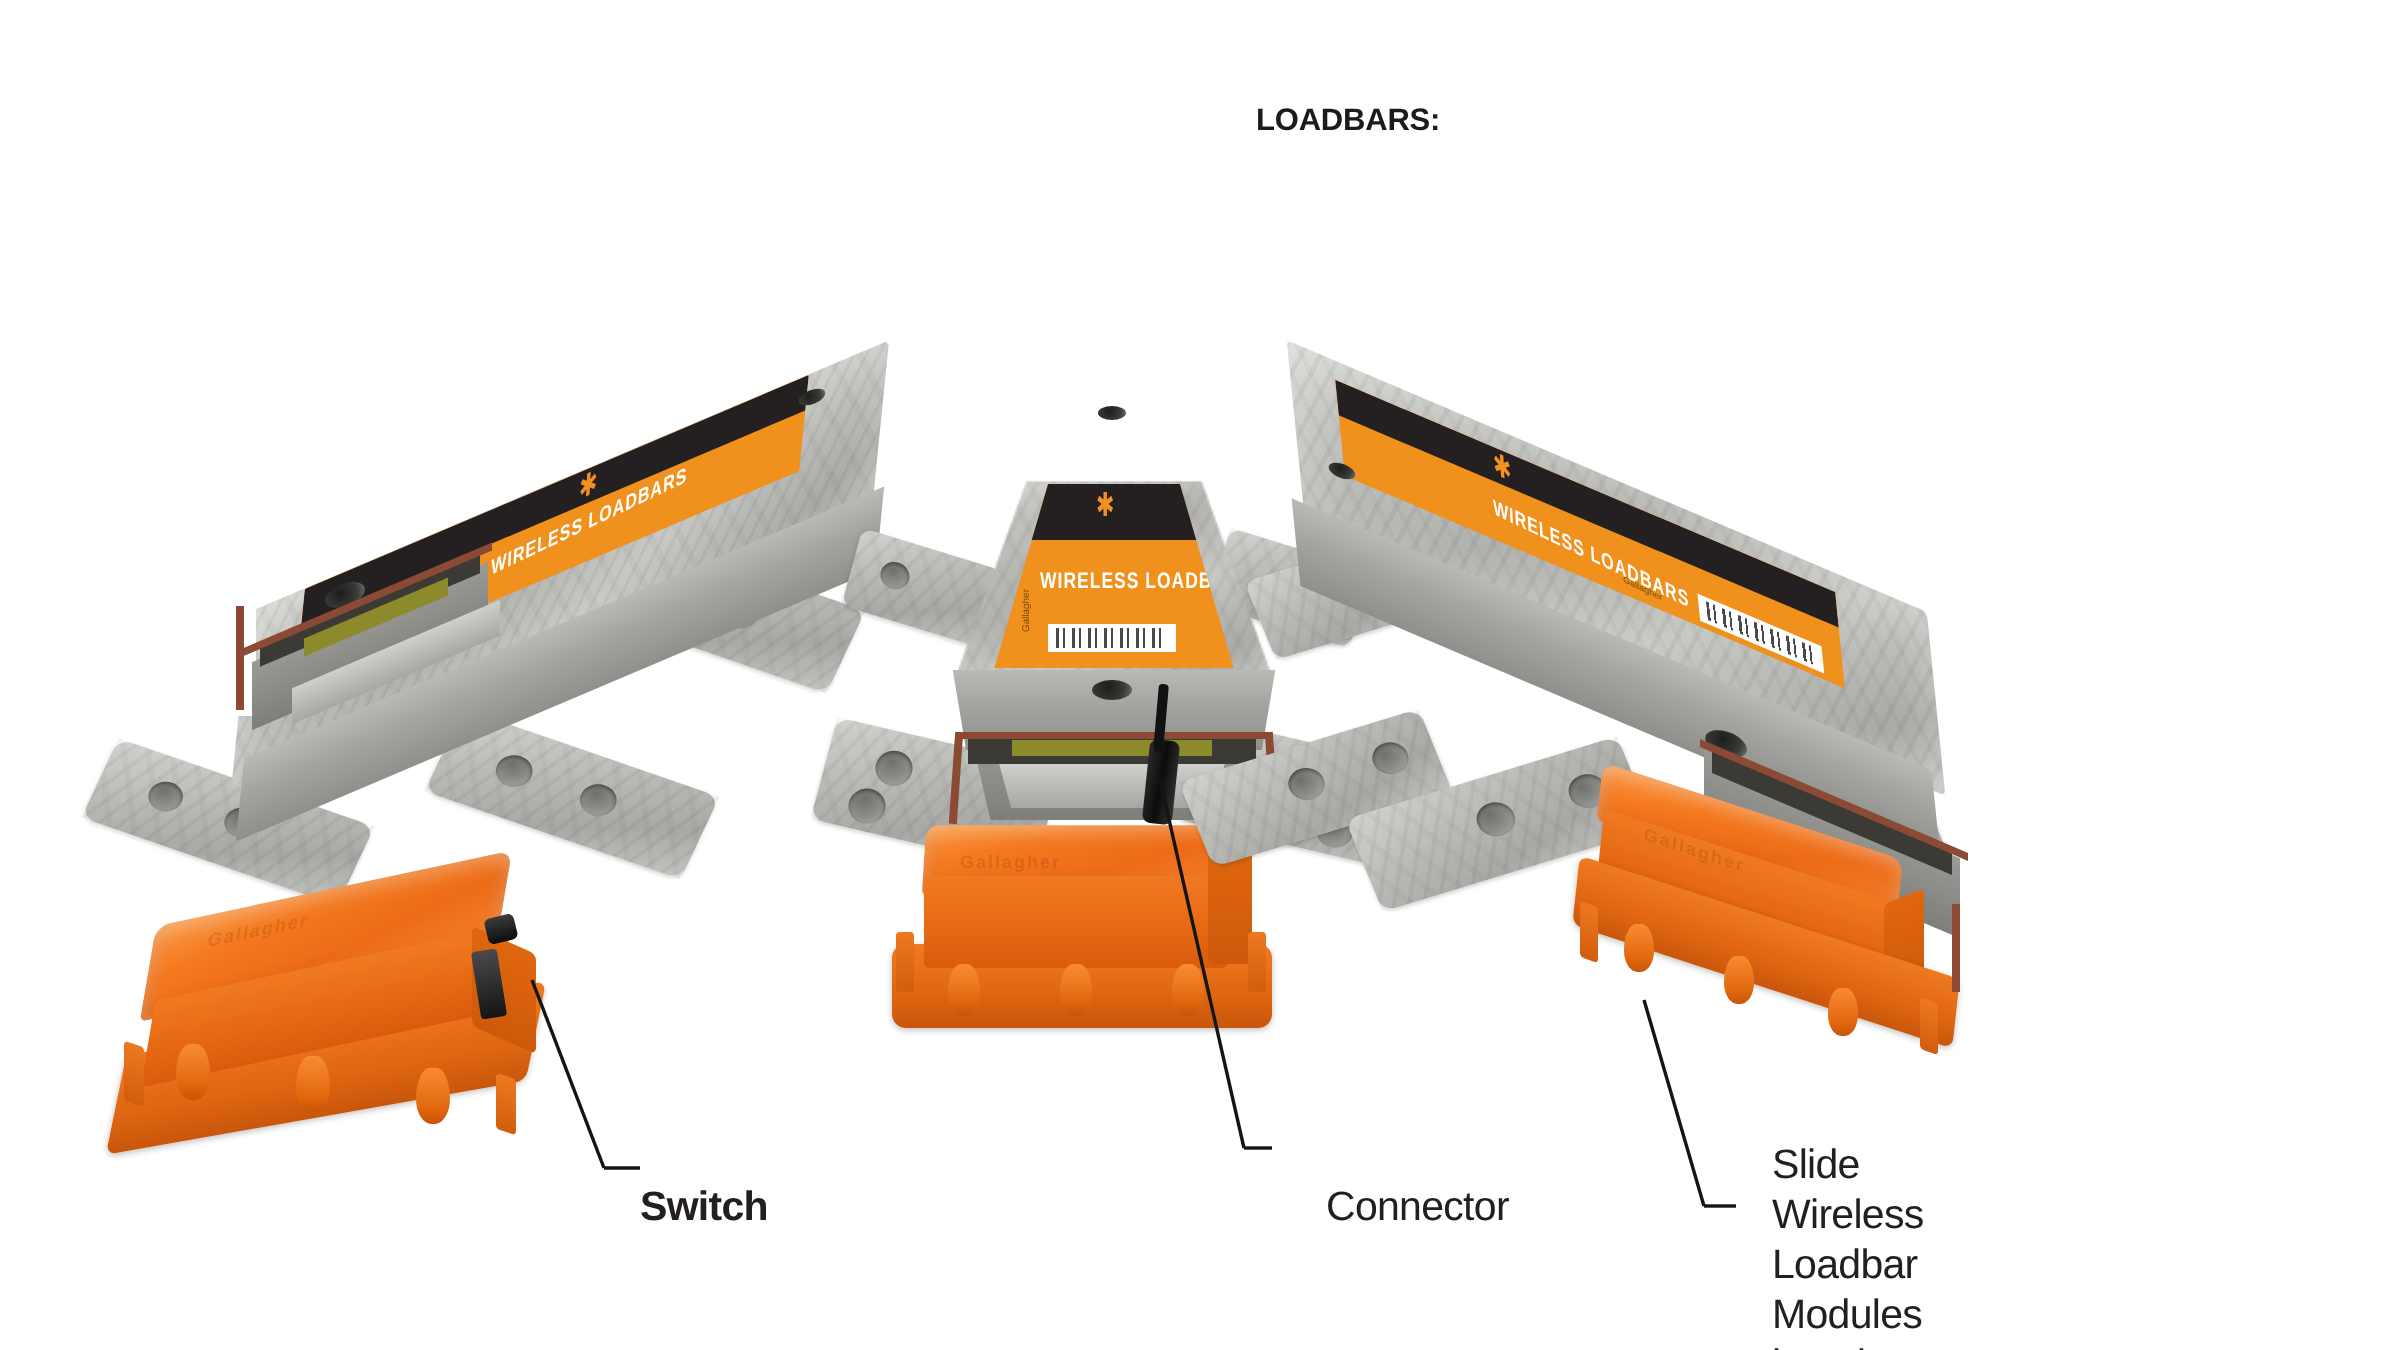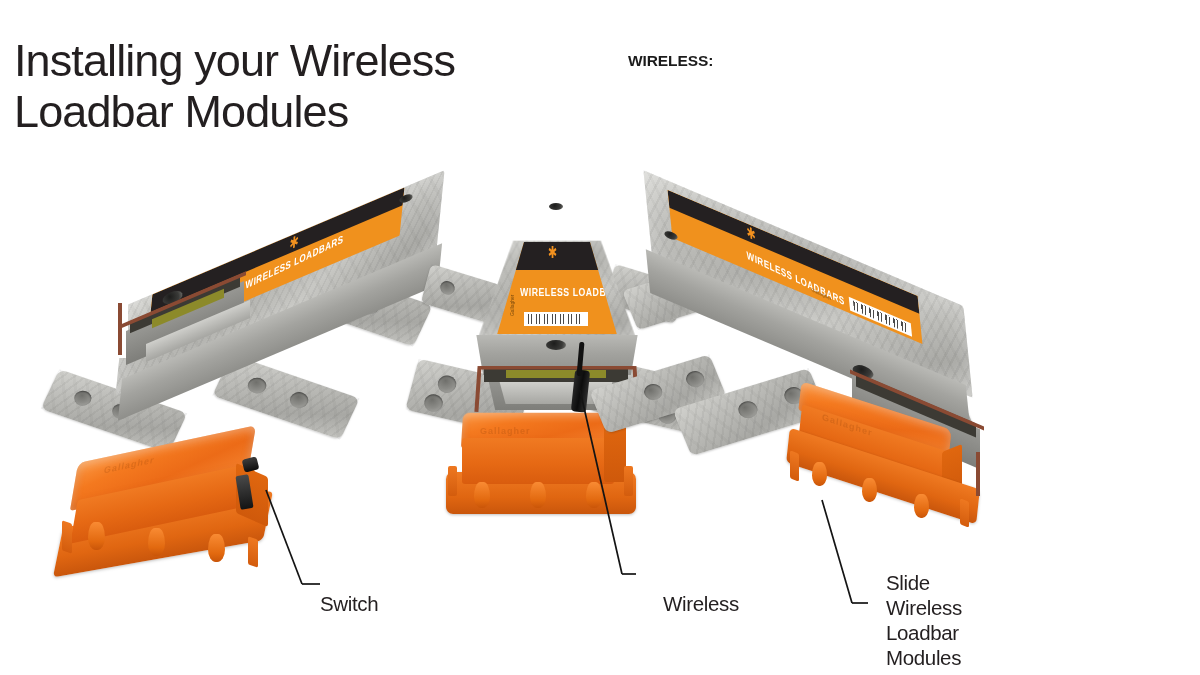--- a/index.html
+++ b/index.html
@@ -150,25 +150,23 @@
     color:#231f20;white-space:pre-line;
   }
   .leader{position:absolute;overflow:visible;}
   .leader line{stroke:#141414;stroke-width:1.7;fill:none;}
 </style>
 </head>
 <body>
 
 <div class="page">
 
-  <h1 class="title">Installing your Wireless
-Loadbar Modules</h1>
 
   <div class="important-block">
-    <div class="important-head">WIRELESS:</div>
+    <div class="important-head">LOADBARS:</div>
   </div>
 
   <div class="stage">
 
     <div class="assembly" style="left:0px;top:0px;">
 
       <div class="foot" style="left:295px;top:110px;width:128px;height:48px;transform:skewY(19deg) skewX(-22deg);border-radius:7px;">
         <div class="grain"></div>
         <div class="hole" style="left:22px;top:14px;width:17px;height:17px;"></div>
         <div class="hole" style="left:66px;top:14px;width:17px;height:17px;"></div>
@@ -230,21 +228,21 @@
         <div class="mod-tab" style="left:248px;top:368px;width:10px;height:28px;transform:skewY(18deg);"></div>
 
         <div class="switch-body" style="left:238px;top:305px;width:13px;height:34px;transform:rotate(-9deg);"></div>
         <div class="switch-nub" style="left:243px;top:288px;width:15px;height:13px;transform:rotate(-14deg);"></div>
       </div>
 
       <svg class="leader" width="70" height="120" style="left:252px;top:318px;">
         <line x1="14" y1="2" x2="50" y2="96"></line>
         <line x1="50" y1="96" x2="68" y2="96"></line>
       </svg>
-      <div class="callout-text" style="left:320px;top:421px;">Switch</div>
+      <div class="callout-text" style="left:320px;top:421px;font-weight:bold;">Switch</div>
     </div>
 
     <div class="assembly" style="left:418px;top:0px;">
 
       <div class="foot" style="left:8px;top:103px;width:70px;height:42px;transform:skewY(17deg) skewX(-14deg);border-radius:6px;">
         <div class="grain"></div>
         <div class="hole" style="left:14px;top:12px;width:14px;height:14px;"></div>
       </div>
       <div class="foot" style="left:192px;top:103px;width:70px;height:42px;transform:skewY(17deg) skewX(-14deg);border-radius:6px;">
         <div class="grain"></div>
@@ -306,21 +304,21 @@
         <div class="peg" style="left:112px;top:312px;width:16px;height:26px;"></div>
         <div class="peg" style="left:168px;top:312px;width:16px;height:26px;"></div>
         <div class="mod-tab" style="left:30px;top:296px;width:9px;height:30px;"></div>
         <div class="mod-tab" style="left:206px;top:296px;width:9px;height:30px;"></div>
       </div>
 
       <svg class="leader" width="60" height="200" style="left:160px;top:218px;">
         <line x1="2" y1="2" x2="44" y2="186"></line>
         <line x1="44" y1="186" x2="58" y2="186"></line>
       </svg>
-      <div class="callout-text" style="left:245px;top:421px;">Wireless</div>
+      <div class="callout-text" style="left:245px;top:421px;">Connector</div>
     </div>
 
     <div class="assembly" style="left:620px;top:0px;">
 
       <div class="foot" style="left:10px;top:105px;width:88px;height:44px;transform:skewY(-17deg) skewX(20deg);border-radius:6px;">
         <div class="grain"></div>
         <div class="hole" style="left:48px;top:12px;width:15px;height:15px;"></div>
       </div>
 
       <div class="foot" style="left:-22px;top:200px;width:120px;height:48px;transform:skewY(-17deg) skewX(20deg);border-radius:7px;">

